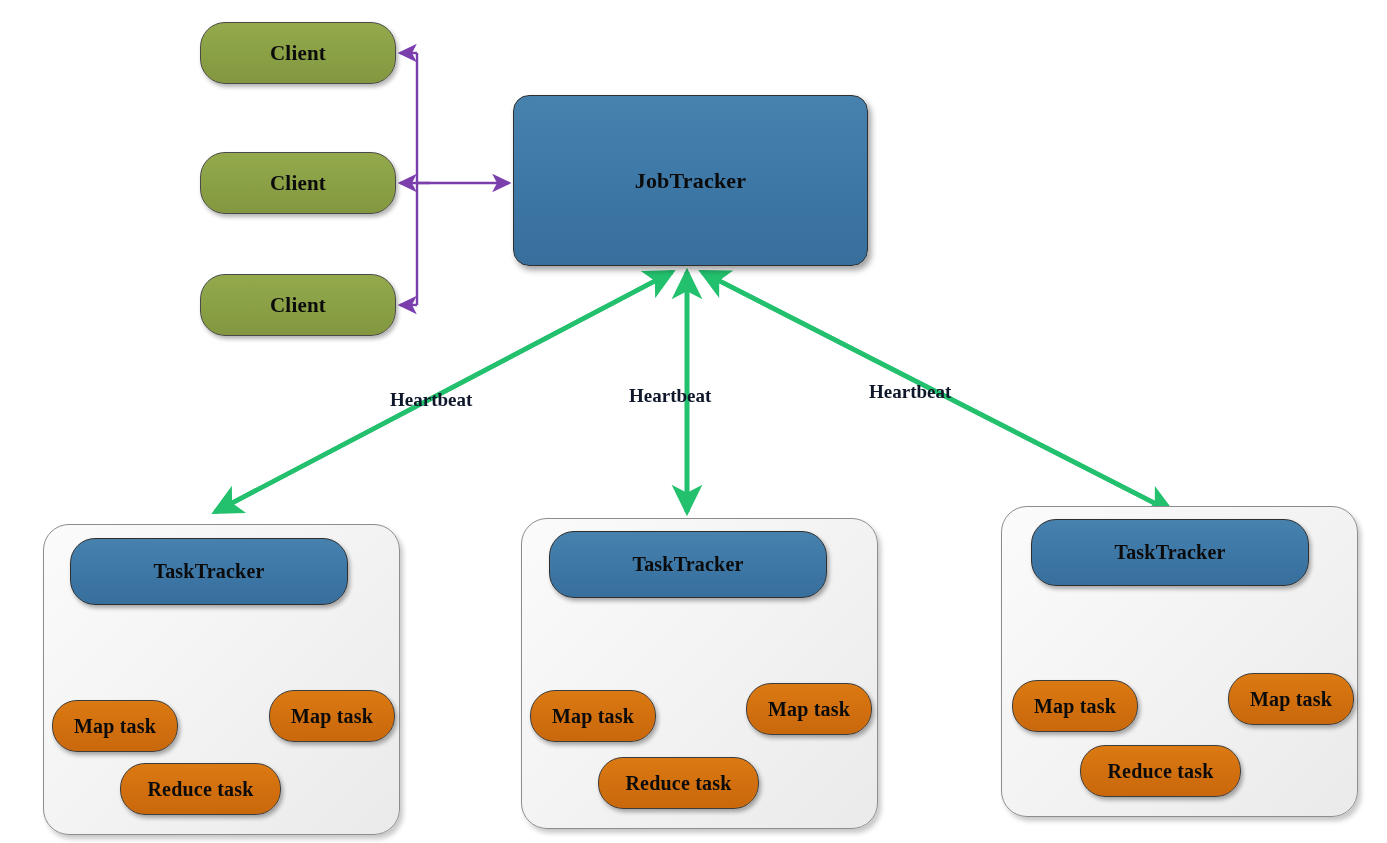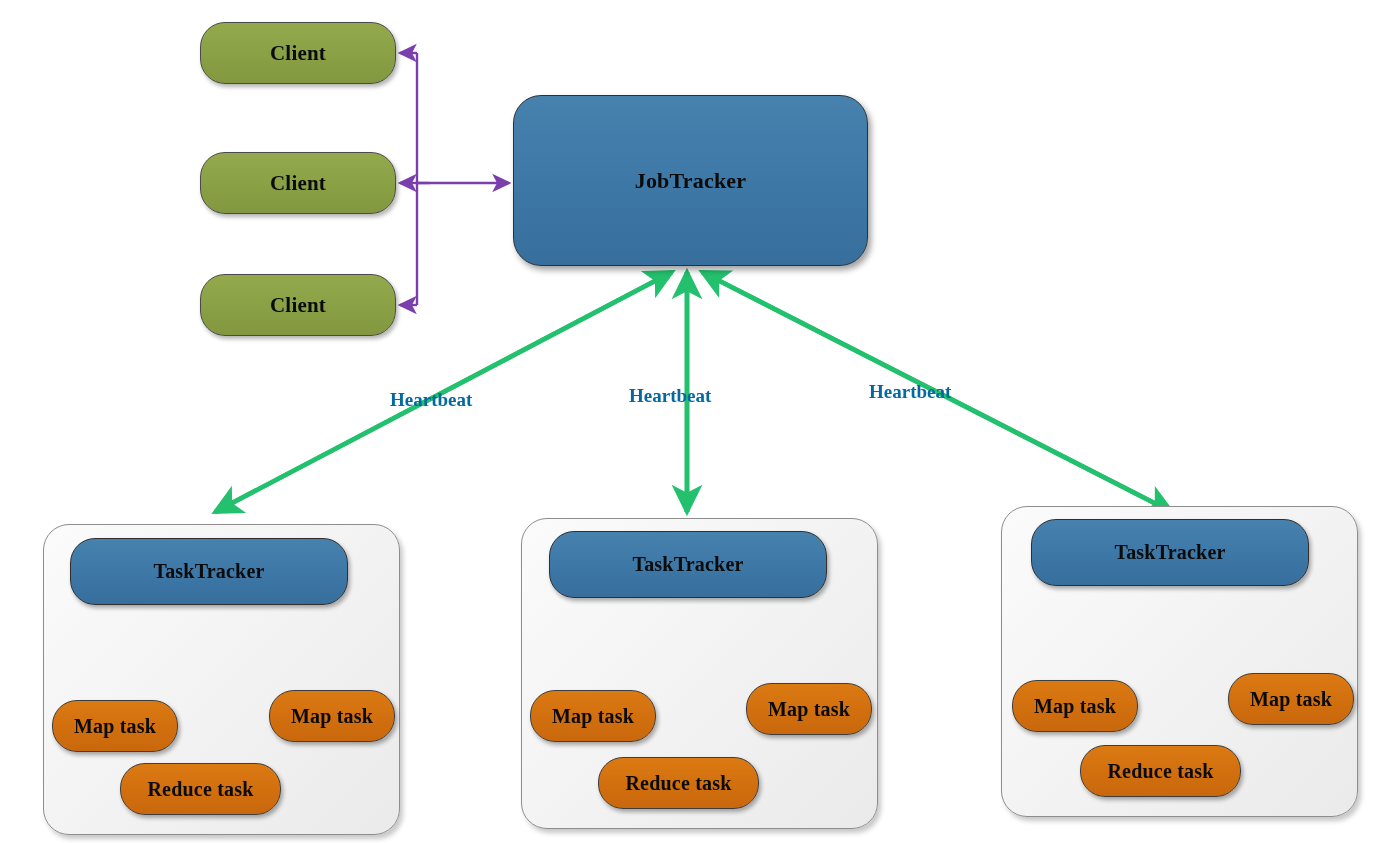--- a/index.html
+++ b/index.html
@@ -36,21 +36,21 @@
   }
   .client-node {
     background: linear-gradient(180deg, #93a94c 0%, #8aa045 55%, #82973f 100%);
     border: 1px solid #4a4a4a;
     font-size: 21px;
     box-shadow: 2px 3px 4px rgba(0,0,0,.30);
   }
   .jobtracker-node {
     background: linear-gradient(180deg, #4781ad 0%, #3e79a8 45%, #376e9c 100%);
     border: 1px solid #2f2f2f;
-    border-radius: 28px;
+    border-radius: 16px;
     font-size: 22px;
     box-shadow: 3px 4px 6px rgba(0,0,0,.38);
   }
   .cluster-box {
     position: absolute;
     box-sizing: border-box;
     background: linear-gradient(135deg, #fbfbfb 0%, #f2f2f2 55%, #eaeaea 100%);
     border: 1px solid #8d8d8d;
     border-radius: 26px;
     box-shadow: 3px 4px 5px rgba(0,0,0,.22);
@@ -64,21 +64,21 @@
   .task-node {
     background: linear-gradient(180deg, #db7a12 0%, #d2700f 50%, #c9680c 100%);
     border: 1px solid #3d3d3d;
     font-size: 20px;
     box-shadow: 2px 3px 4px rgba(0,0,0,.33);
   }
   .edge-label {
     position: absolute;
     font-size: 19px;
     font-weight: bold;
-    color: #0369a1;
+    color: #0f172a;
     white-space: nowrap;
   }
 </style>
 </head>
 <body>
 
 <div id="canvas">
 
   <svg id="wires" viewBox="0 0 1387 843">
     <defs>

